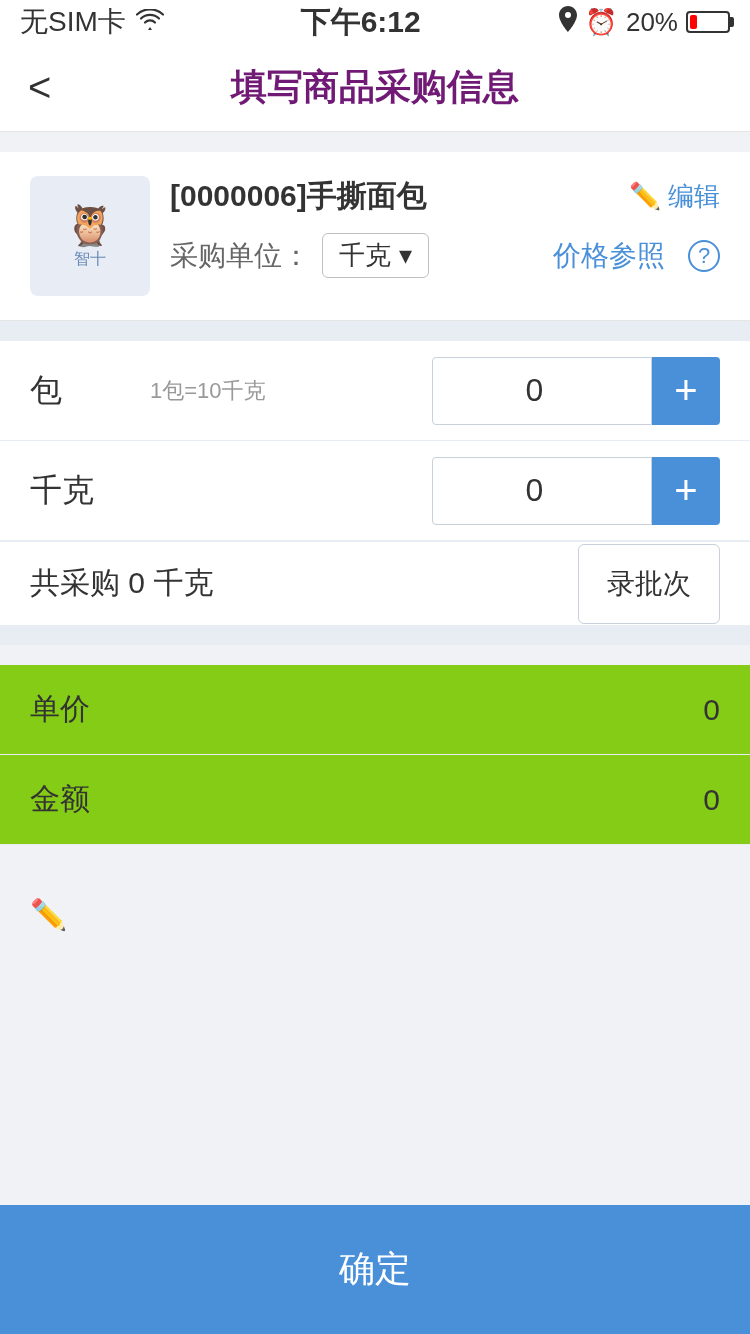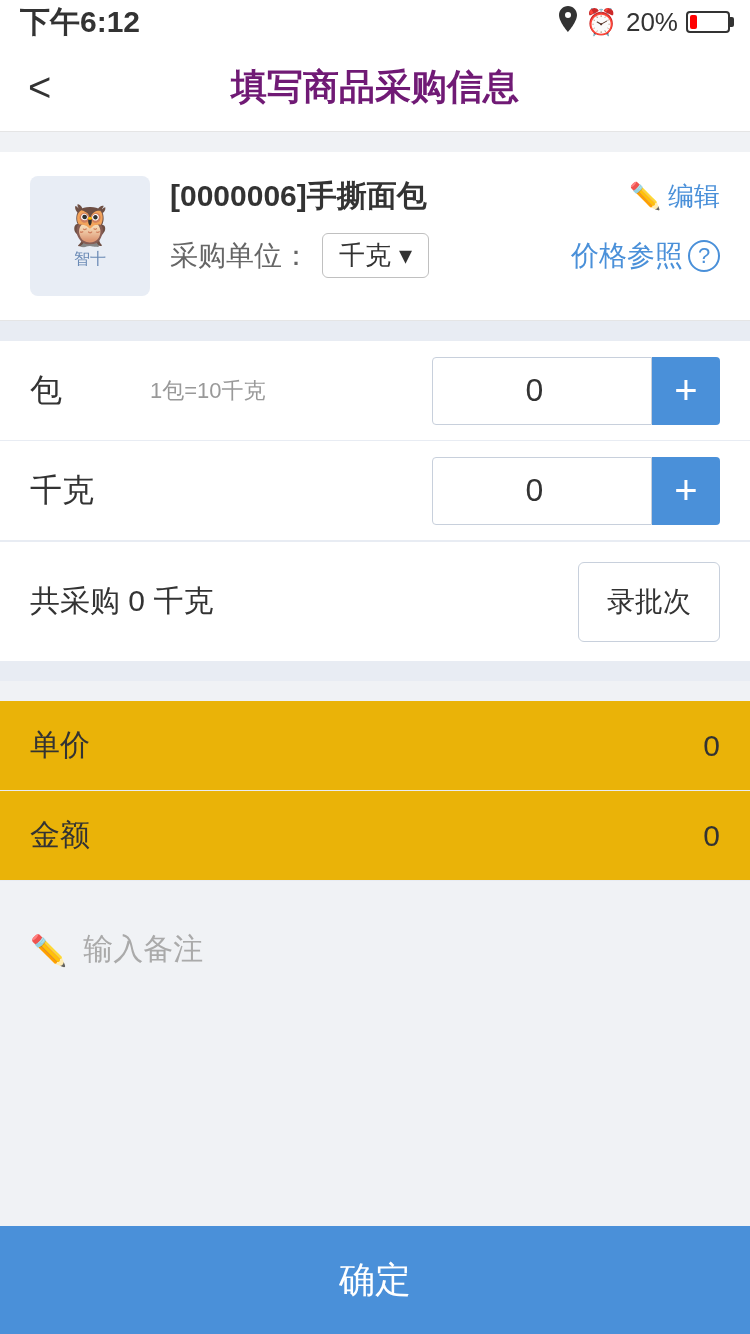--- a/index.html
+++ b/index.html
@@ -155,21 +155,21 @@
       align-items: center;
       gap: 8px;
       margin-left: 12px;
       background: #fff;
     }
     .price-ref {
       font-size: 28px;
       color: #4a90d9;
       display: flex;
       align-items: center;
-      gap: 5px;
+      gap: 23px;
     }
     .price-ref-q {
       width: 32px; height: 32px;
       border: 2px solid #4a90d9;
       border-radius: 50%;
       display: flex;
       align-items: center;
       justify-content: center;
       font-size: 22px;
       color: #4a90d9;
@@ -228,21 +228,21 @@
       justify-content: center;
       border-radius: 0 4px 4px 0;
       cursor: pointer;
       flex-shrink: 0;
     }
 
     
     .summary-row {
       background: #fff;
       padding: 0 30px;
-      height: 120px;
+      height: 84px;
       display: flex;
       align-items: center;
       justify-content: space-between;
       border-top: 1px solid #e8ecf3;
     }
     .summary-text {
       font-size: 30px;
       color: #333;
     }
     .batch-btn {
@@ -250,21 +250,21 @@
       border-radius: 6px;
       padding: 20px 28px;
       font-size: 28px;
       color: #333;
       background: #fff;
       cursor: pointer;
     }
 
     
     .price-section {
-      background: #eab308;
+      background: #84cc16;
       margin-top: 20px;
     }
     .price-row {
       display: flex;
       align-items: center;
       justify-content: space-between;
       padding: 0 30px;
       height: 90px;
       border-bottom: 1px solid #e8ecf3;
     }
@@ -302,21 +302,21 @@
       flex: 1;
       background: #f0f2f5;
       min-height: 300px;
     }
 
     
     .bottom-btn-container {
       position: fixed;
       bottom: 0;
       width: 750px;
-      height: 108px;
+      height: 129px;
       background: #4a90d9;
       display: flex;
       align-items: center;
       justify-content: center;
       cursor: pointer;
     }
     .bottom-btn-text {
       font-size: 36px;
       color: #fff;
       font-weight: 500;
@@ -325,20 +325,31 @@
     .page-content {
       padding-bottom: 100px;
     }
   </style>
 </head>
 <body>
 
 <div class="page-content">
 
   <div class="status-bar">
+    <div class="status-left">
+      <span>无SIM卡</span>
+      <span>
+        <svg width="28" height="22" viewBox="0 0 28 22" fill="none">
+          <path d="M14 18l2 3h-4l2-3z" fill="#333"></path>
+          <path d="M9 13.5a7 7 0 0110 0" stroke="#333" stroke-width="2.2" fill="none" stroke-linecap="round"></path>
+          <path d="M5 9.5a13 13 0 0118 0" stroke="#333" stroke-width="2.2" fill="none" stroke-linecap="round"></path>
+          <path d="M1 5.5a19 19 0 0126 0" stroke="#333" stroke-width="2.2" fill="none" stroke-linecap="round"></path>
+        </svg>
+      </span>
+    </div>
     <div class="status-center">下午6:12</div>
     <div class="status-right">
       <span>
         <svg width="20" height="26" viewBox="0 0 20 26" fill="#333">
           <path d="M10 0C5 0 1 4 1 9c0 7 9 17 9 17s9-10 9-17c0-5-4-9-9-9zm0 12a3 3 0 110-6 3 3 0 010 6z"></path>
         </svg>
       </span>
       <span>⏰</span>
       <span>20%</span>
       <div class="battery-bar">
@@ -419,21 +430,20 @@
       <span class="price-value">0</span>
     </div>
     <div class="price-row">
       <span class="price-label">金额</span>
       <span class="price-value">0</span>
     </div>
   </div>
 
   <div class="note-section">
     <span class="note-icon">✏️</span>
-    <span class="note-placeholder">输入备注</span>
   </div>
 
   <div class="empty-space"></div>
 </div>
 
 <div class="bottom-btn-container">
   <span class="bottom-btn-text">确定</span>
 </div>
 
 </body></html>

